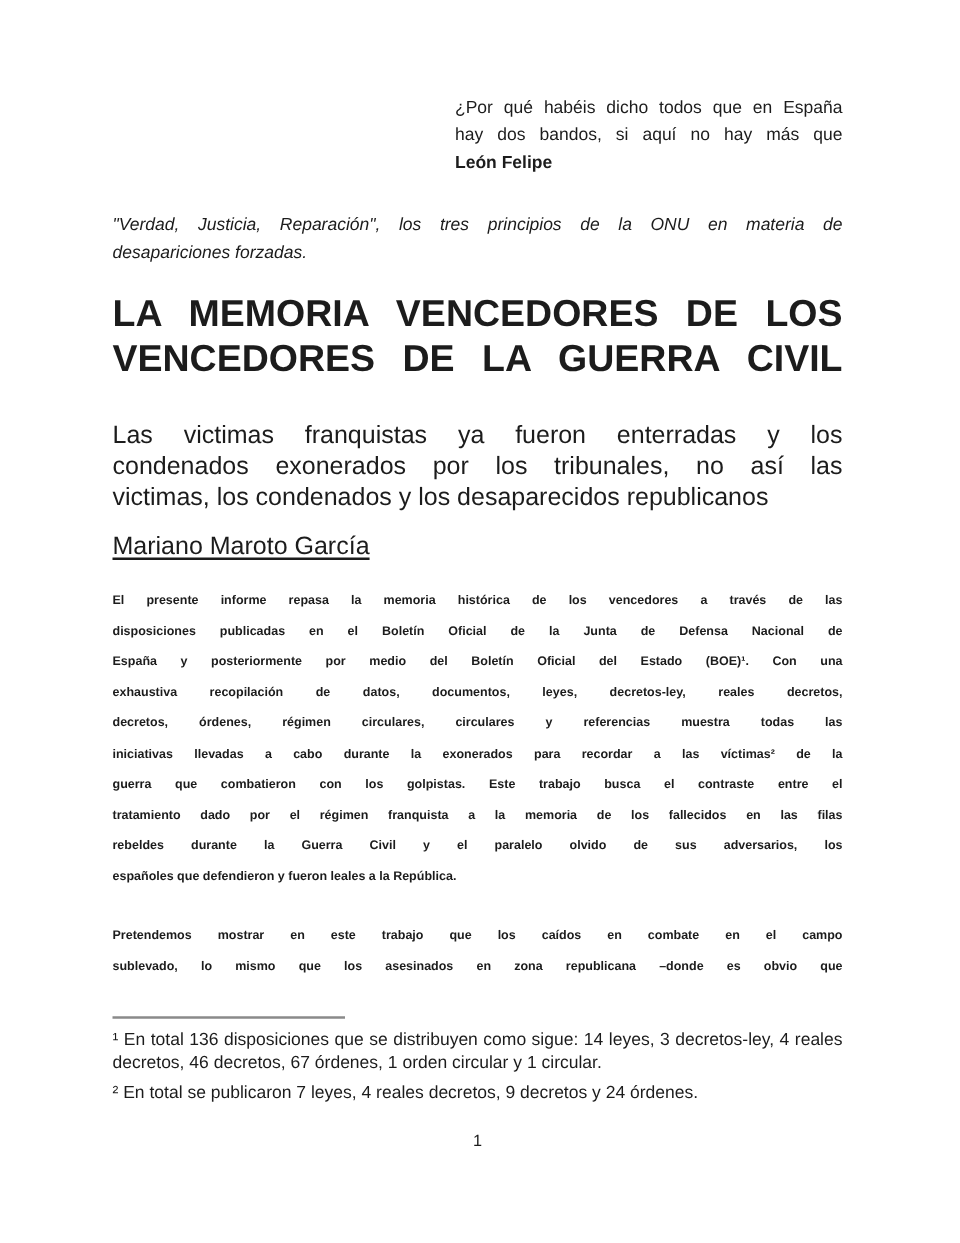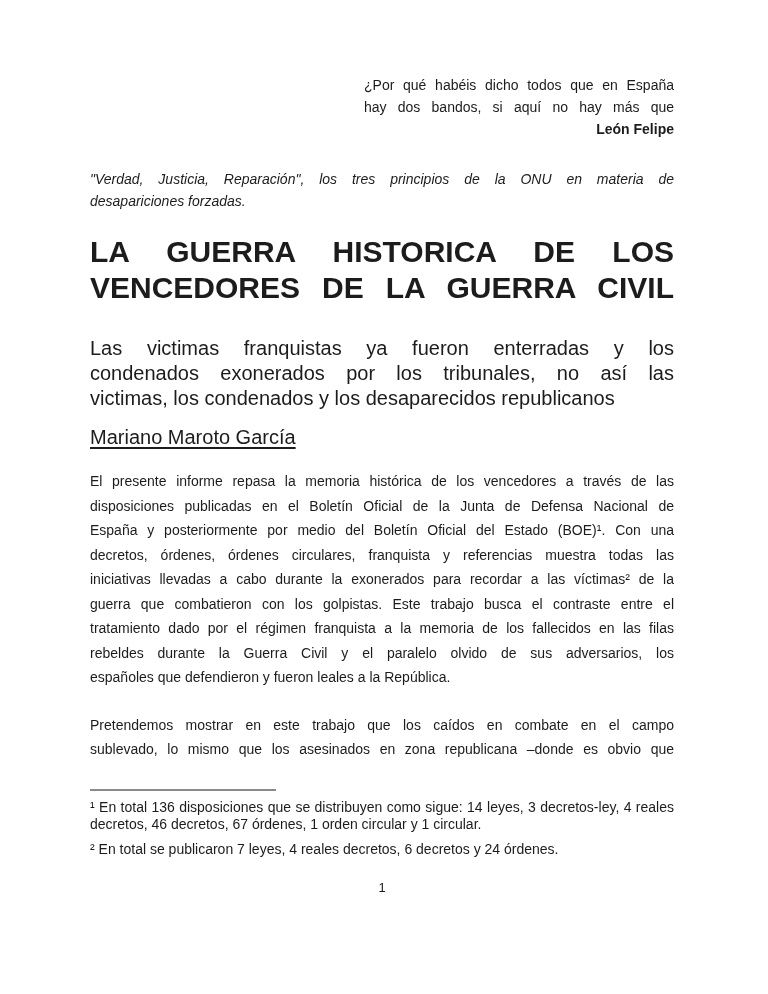--- a/index.html
+++ b/index.html
@@ -22,21 +22,21 @@
   
   .epigraph {
     margin-top: 74px;
     margin-left: 274px;
     width: 310px;
     font-size: 14px;
     line-height: 22px;
   }
   .epigraph .attribution {
     font-weight: bold;
-    text-align: right;
+    text-align: left;
   }
   
   .lede {
     margin-top: 28px;
     font-style: italic;
     font-size: 14px;
     line-height: 22px;
   }
   
   .doc-title {
@@ -59,22 +59,23 @@
     font-weight: normal;
     line-height: 24px;
   }
   .author span {
     text-decoration: underline;
     text-decoration-thickness: 2px;
     text-underline-offset: 3px;
   }
   
   .body-par {
-    font-size: 14px;
+    font-size: 10px;
     line-height: 24.5px;
+    font-weight: bold;
   }
   .p1 { margin-top: 20px; }
   .p2 { margin-top: 23px; }
   
   .jline {
     text-align: justify;
     text-align-last: justify;
     white-space: normal;
   }
   .line {
@@ -112,57 +113,58 @@
     <div class="jline">hay dos bandos, si aquí no hay más que</div>
     <div class="attribution">León Felipe</div>
   </div>
 
   <div class="lede">
     <div class="jline">"Verdad, Justicia, Reparación", los tres principios de la ONU en materia de</div>
     <div class="line">desapariciones forzadas.</div>
   </div>
 
   <h1 class="doc-title" style="margin-bottom:0">
-    <div class="jline">LA GUERRA HISTORICA DE LOS</div>
+    <div class="jline">LA MEMORIA VENCEDORES DE LOS</div>
     <div class="jline">VENCEDORES DE LA GUERRA CIVIL</div>
   </h1>
 
   <div class="subtitle">
     <div class="jline">Las victimas franquistas ya fueron enterradas y los</div>
     <div class="jline">condenados exonerados por los tribunales, no así las</div>
     <div class="line">victimas, los condenados y los desaparecidos republicanos</div>
   </div>
 
   <div class="author">
     <span>Mariano Maroto García</span>
   </div>
 
   <div class="body-par p1">
     <div class="jline">El presente informe repasa la memoria histórica de los vencedores a través de las</div>
     <div class="jline">disposiciones publicadas en el Boletín Oficial de la Junta de Defensa Nacional de</div>
     <div class="jline">España y posteriormente por medio del Boletín Oficial del Estado (BOE)¹. Con una</div>
-    <div class="jline">decretos, órdenes, órdenes circulares, franquista y referencias muestra todas las</div>
+    <div class="jline">exhaustiva recopilación de datos, documentos, leyes, decretos-ley, reales decretos,</div>
+    <div class="jline">decretos, órdenes, régimen circulares, circulares y referencias muestra todas las</div>
     <div class="jline">iniciativas llevadas a cabo durante la exonerados para recordar a las víctimas² de la</div>
     <div class="jline">guerra que combatieron con los golpistas. Este trabajo busca el contraste entre el</div>
     <div class="jline">tratamiento dado por el régimen franquista a la memoria de los fallecidos en las filas</div>
     <div class="jline">rebeldes durante la Guerra Civil y el paralelo olvido de sus adversarios, los</div>
     <div class="line">españoles que defendieron y fueron leales a la República.</div>
   </div>
 
   <div class="body-par p2">
     <div class="jline">Pretendemos mostrar en este trabajo que los caídos en combate en el campo</div>
     <div class="jline">sublevado, lo mismo que los asesinados en zona republicana –donde es obvio que</div>
   </div>
 
   <div class="footnote-sep"></div>
 
   <div class="footnote fn1">
     <div class="jline">¹ En total 136 disposiciones que se distribuyen como sigue: 14 leyes, 3 decretos-ley, 4 reales</div>
     <div class="line">decretos, 46 decretos, 67 órdenes, 1 orden circular y 1 circular.</div>
   </div>
 
   <div class="footnote fn2">
-    <div class="line">² En total se publicaron 7 leyes, 4 reales decretos, 6 decretos y 24 órdenes.</div>
+    <div class="line">² En total se publicaron 7 leyes, 4 reales decretos, 9 decretos y 24 órdenes.</div>
   </div>
 
   <div class="page-number">1</div>
 
 </div>
 
 </body></html>

